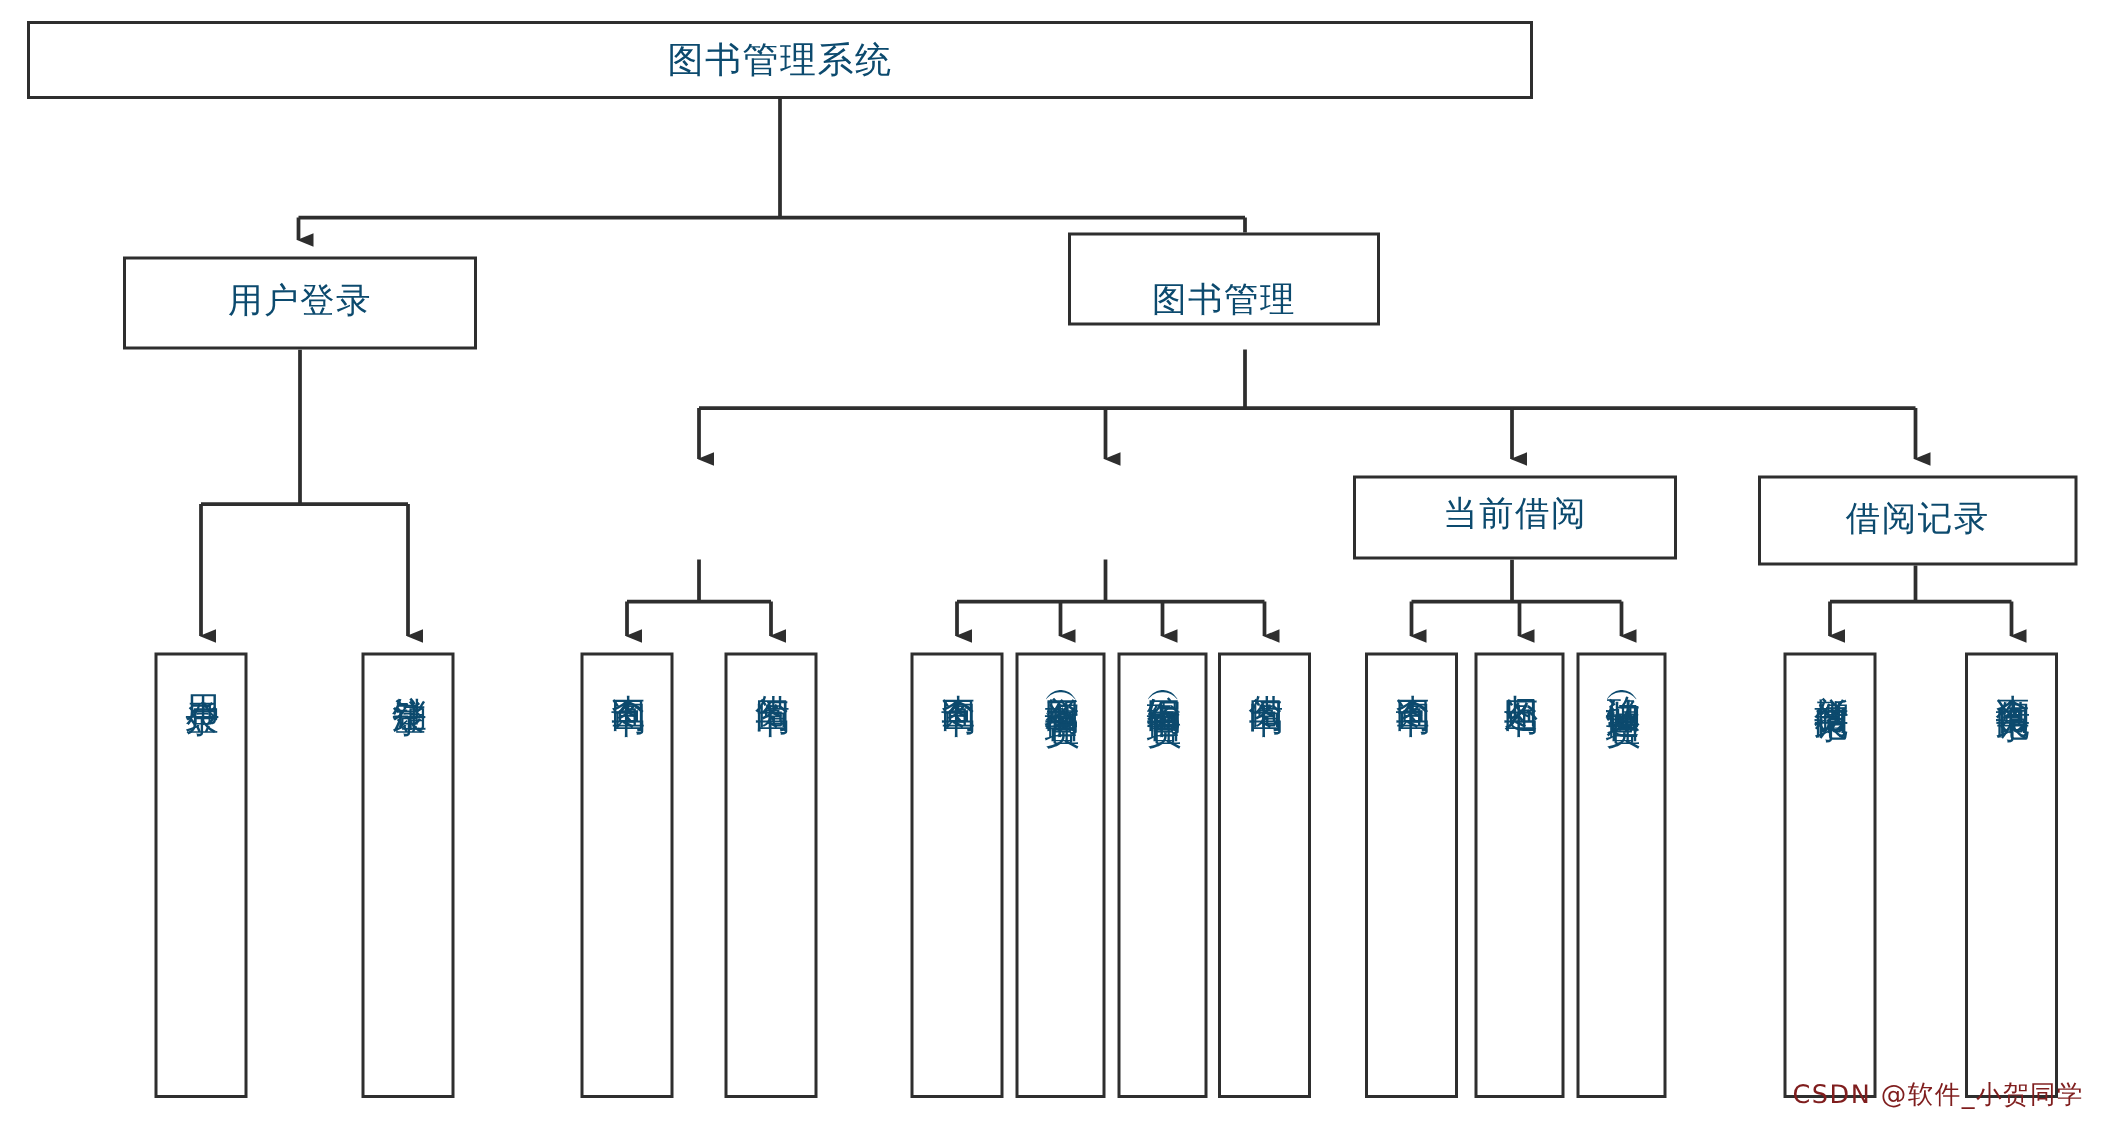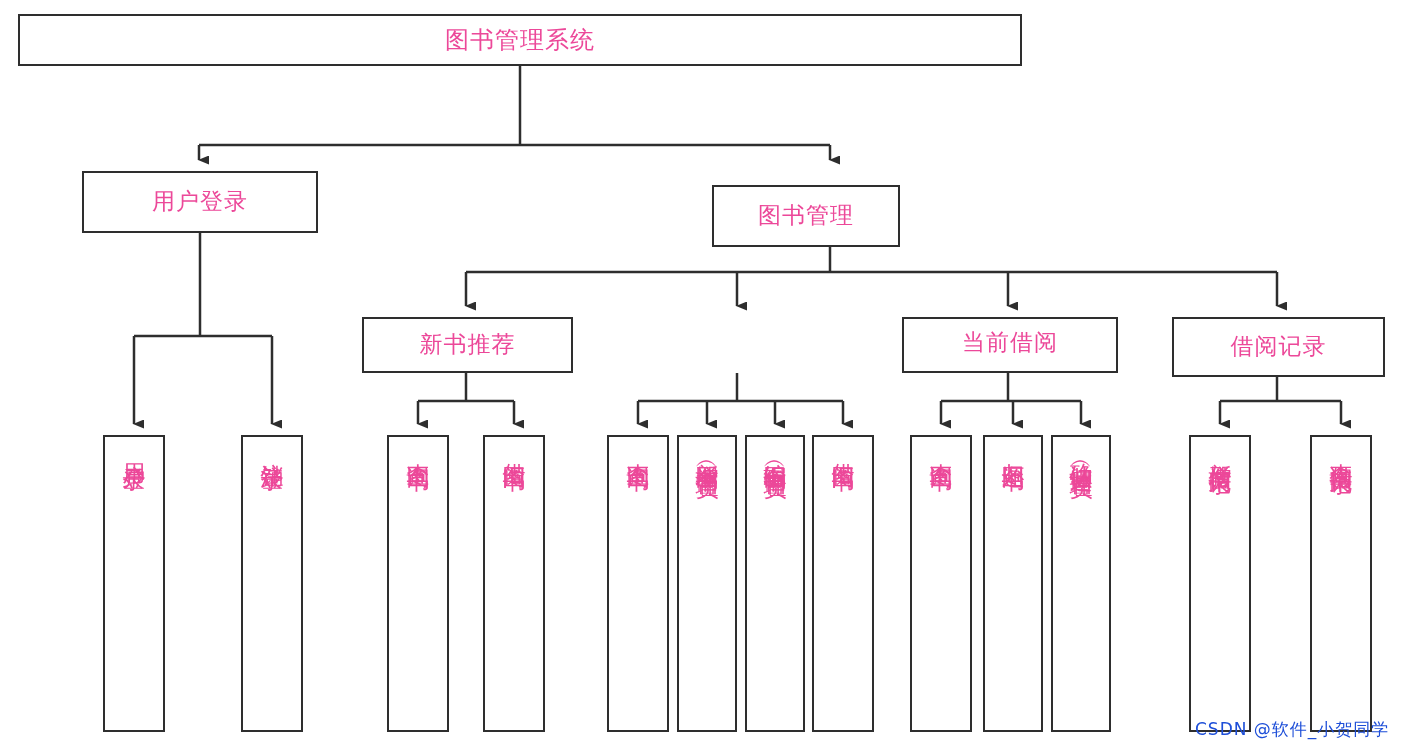--- a/index.html
+++ b/index.html
@@ -26,21 +26,21 @@
     pointer-events: none;
   }
   .node {
     position: absolute;
     box-sizing: border-box;
     background: #ffffff;
     border: 2.5px solid #2e2e2e;
     display: flex;
     align-items: center;
     justify-content: center;
-    color: #ec4899;
+    color: #0c4a6e;
   }
   .node.horizontal .node-label {
     writing-mode: horizontal-tb;
     font-size: 23px;
     line-height: 1.2;
     letter-spacing: 1px;
     white-space: nowrap;
   }
   .node.vertical {
     align-items: flex-start;
@@ -55,21 +55,21 @@
     white-space: nowrap;
     display: block;
     margin: 0 auto;
   }
   .node.root .node-label {
     font-size: 24px;
   }
   .watermark {
     position: absolute;
     font-size: 17px;
-    color: #1d4ed8;
+    color: #7f1d1d;
     letter-spacing: 1px;
     white-space: nowrap;
     user-select: none;
   }
 </style>
 </head>
 <body>
 
 <div id="diagram-root">
 
@@ -123,27 +123,24 @@
     </g>
   </svg>
 
   <div class="node horizontal root" id="node-root" style="left: 18px; top: 14px; width: 1004px; height: 52px;">
     <span class="node-label">图书管理系统</span>
   </div>
 
   <div class="node horizontal" id="node-l1-0" style="left: 82px; top: 171px; width: 236px; height: 62px;">
     <span class="node-label">用户登录</span>
   </div>
-  <div class="node horizontal" id="node-l1-1" style="left: 712px; top: 185px; width: 188px; height: 62px;">
+  <div class="node horizontal" id="node-l1-1" style="left: 712px; top: 155px; width: 208px; height: 62px; align-items: flex-end;">
     <span class="node-label">图书管理</span>
   </div>
 
-  <div class="node horizontal" id="node-l2-0" style="left: 362px; top: 317px; width: 211px; height: 56px;">
-    <span class="node-label">新书推荐</span>
-  </div>
   <div class="node horizontal" id="node-l2-2" style="left: 902px; top: 317px; width: 216px; height: 56px; font-family: Liberation Mono, monospace;">
     <span class="node-label">当前借阅</span>
   </div>
   <div class="node horizontal" id="node-l2-3" style="left: 1172px; top: 317px; width: 213px; height: 60px;">
     <span class="node-label">借阅记录</span>
   </div>
 
   <div class="node vertical" id="node-leaf-0" style="left: 103px; top: 435px; width: 62px; height: 297px;">
     <span class="node-label">用户登录</span>
   </div>

